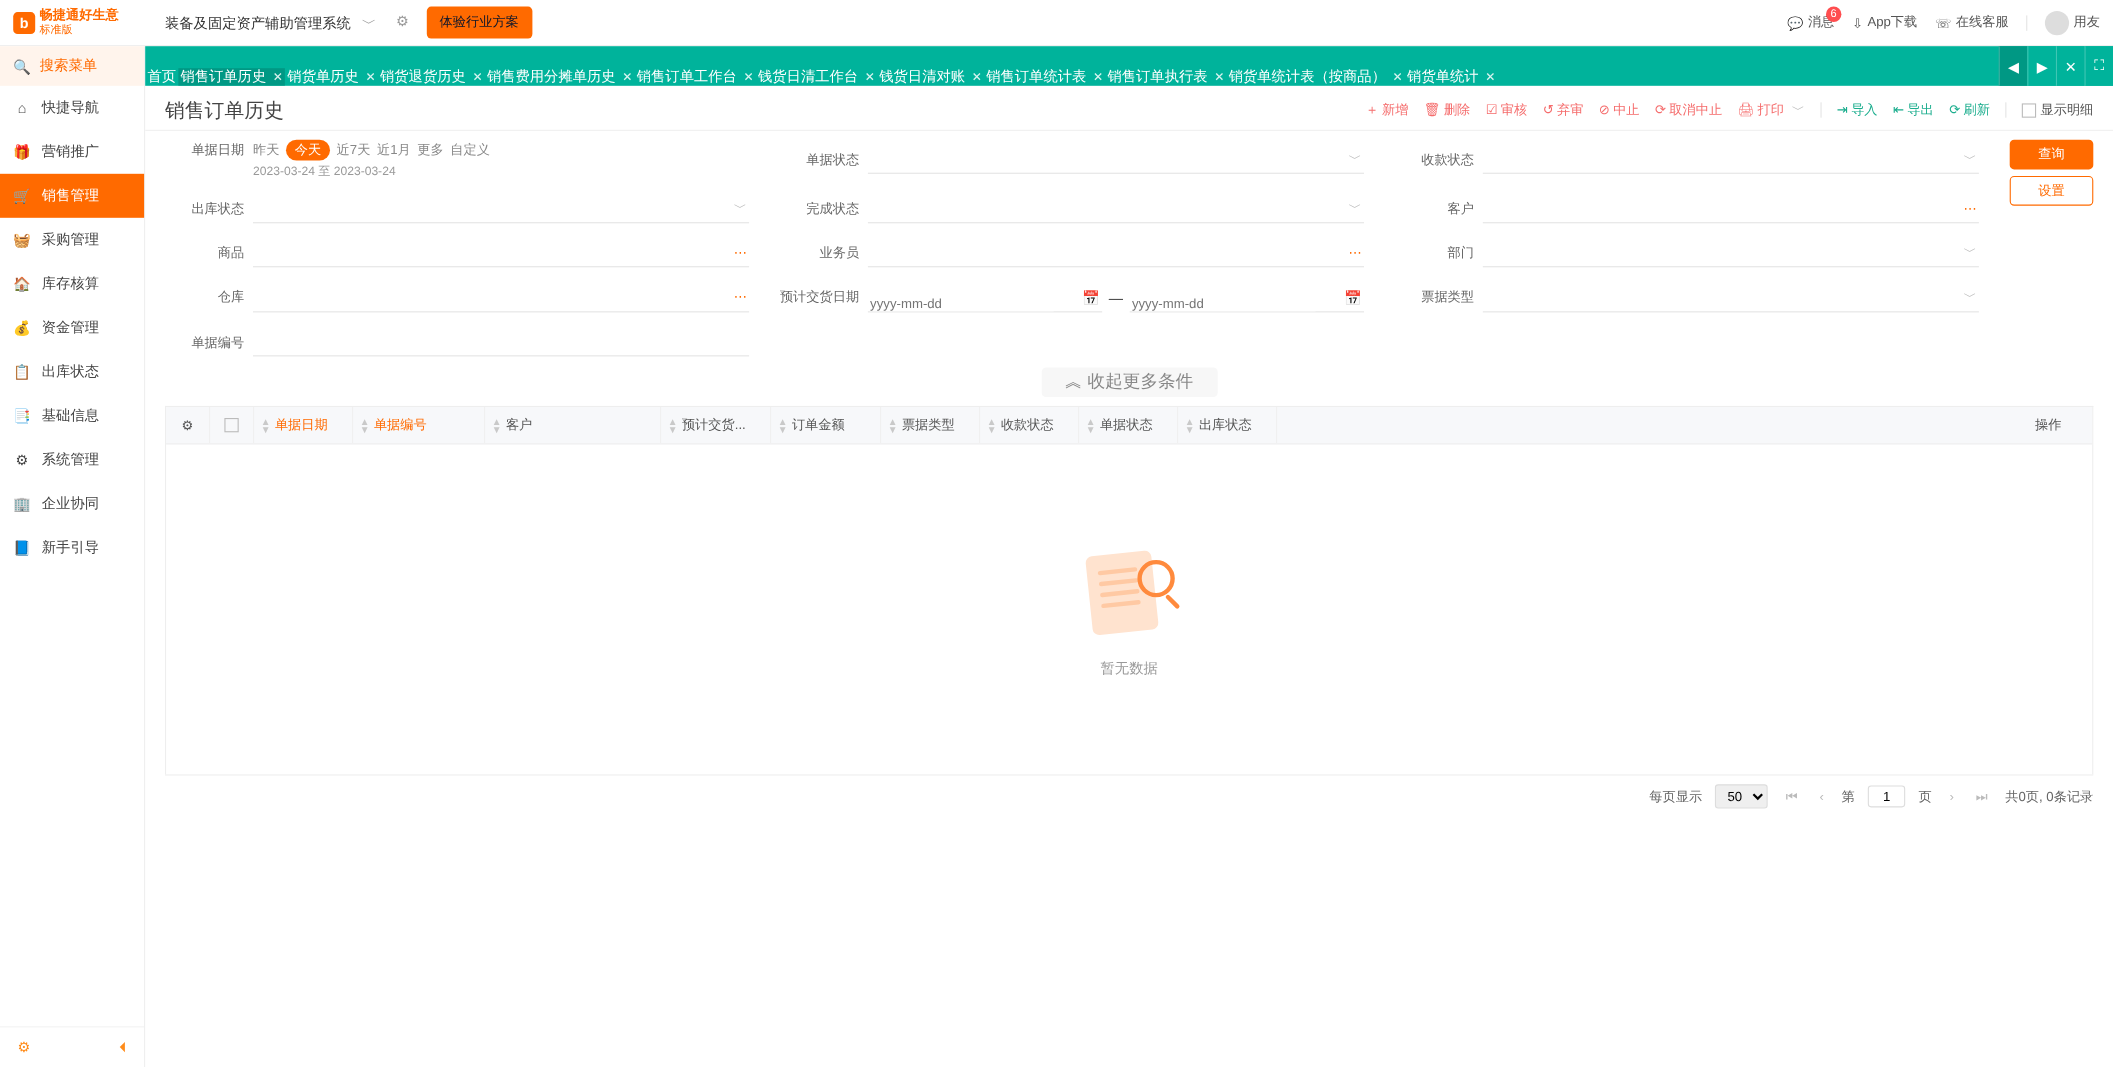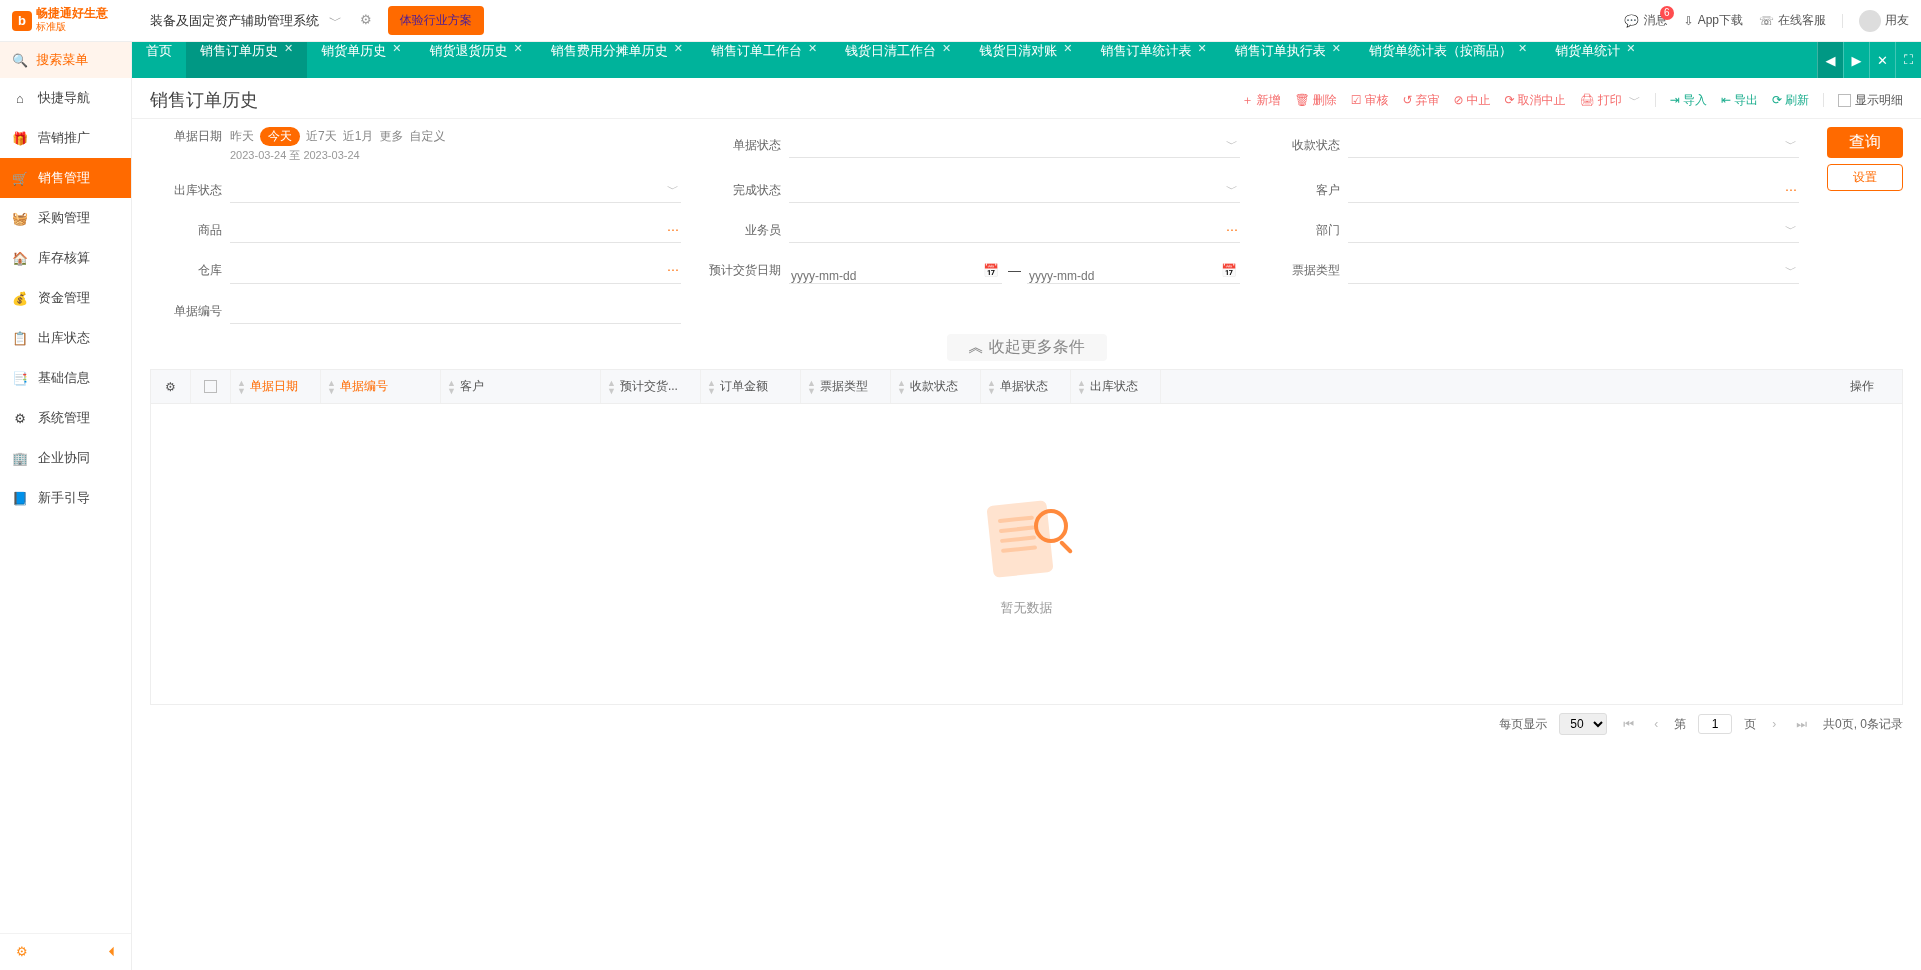--- a/index.html
+++ b/index.html
@@ -9,21 +9,21 @@
 
 
 .topbar { height:42px; background:#fff; display:flex; align-items:center; padding:0 12px; border-bottom:1px solid #eee; }
 .logo-area { display:flex; align-items:center; width:120px; }
 .logo-icon { width:20px; height:20px; background:#ff6a00; border-radius:4px; color:#fff; display:flex; align-items:center; justify-content:center; font-weight:bold; font-size:13px; margin-right:4px; }
 .logo-text { font-size:12px; color:#ff6a00; font-weight:600; line-height:1.1; }
 .logo-sub  { font-size:10px; color:#ff6a00; }
 .sys-select { margin-left:18px; display:flex; align-items:flex-start; color:#333; }
 .sys-select .chev { margin:0 10px; color:#999; }
 .gear { color:#999; margin:0 8px; }
-.exp-btn { background:#ff6a00; color:#4c1d95; border:none; padding:6px 12px; border-radius:4px; margin-left:8px; font-size:12px; }
+.exp-btn { background:#ff6a00; color:#0f172a; border:none; padding:6px 12px; border-radius:4px; margin-left:8px; font-size:12px; }
 .top-right { margin-left:auto; display:flex; align-items:center; gap:16px; color:#555; font-size:12px; }
 .top-right .itm { display:flex; align-items:center; gap:4px; position:relative; }
 .badge { position:absolute; top:-6px; right:-6px; background:#ff4d4f; color:#fff; border-radius:8px; font-size:10px; padding:0 4px; line-height:14px; }
 .avatar { width:22px; height:22px; background:#ddd; border-radius:50%; display:inline-block; }
 
 
 .body { flex:1; display:flex; min-height:0; }
 
 
 .sidebar { width:132px; background:#fff; display:flex; flex-direction:column; border-right:1px solid #eee; }
@@ -31,21 +31,21 @@
 .side-item { padding:11px 12px; display:flex; align-items:center; gap:10px; color:#444; font-size:13px; }
 .side-item.active { background:#ff6a00; color:#fff; }
 .side-ico { width:16px; display:inline-flex; justify-content:center; }
 .side-footer { margin-top:auto; display:flex; justify-content:space-between; padding:10px 16px; color:#ff8c1a; border-top:1px solid #f2f2f2; }
 
 
 .main { flex:1; display:flex; flex-direction:column; min-width:0; background:#fff; }
 
 
 .tabs { height:36px; background:#00b39b; display:flex; align-items:stretch; color:#fff; font-size:13px; }
-.tab { padding:0 14px; display:flex; align-items:flex-start; gap:6px; white-space:nowrap; }
+.tab { padding:0 2px; display:flex; align-items:center; gap:6px; white-space:nowrap;margin-top:20px; }
 .tab.active { background:#009884; }
 .tab .x { font-size:11px; opacity:.85; }
 .tab-ctrl { display:flex; }
 .tab-ctrl .btn { width:26px; display:flex; align-items:center; justify-content:center; background:#00b39b; border-left:1px solid rgba(255,255,255,.25); }
 .tab-ctrl .btn.dark { background:#009884; }
 
 
 .page-head { display:flex; align-items:center; padding:10px 18px 6px; border-bottom:1px solid #f0f0f0; }
 .page-title { font-size:18px; color:#444; }
 .toolbar { margin-left:auto; display:flex; align-items:center; gap:14px; font-size:12px; }
@@ -63,21 +63,21 @@
 .fld { display:flex; align-items:center; }
 .fld label { width:72px; text-align:right; margin-right:8px; color:#666; font-size:12px; }
 .fld .ctrl { flex:1; min-height:26px; border-bottom:1px solid #e4e4e4; display:flex; align-items:center; justify-content:space-between; color:#333; font-size:12px; padding:0 2px; }
 .ctrl .suffix { color:#bbb; font-size:12px; }
 .ctrl .suffix.orange { color:#ff6a00; }
 .date-pills { display:flex; align-items:center; gap:6px; font-size:12px; }
 .date-pills span { color:#888; }
 .date-pills span.on { background:#ff6a00; color:#fff; border-radius:10px; padding:1px 8px; }
 .date-range-text { font-size:11px; color:#999; margin-top:2px; margin-left:80px; }
 .side-actions { display:flex; flex-direction:column; gap:6px; }
-.btn-query  { background:#ff6a00; color:#fff; border:none; border-radius:4px; padding:5px 12px; font-size:16px; }
+.btn-query  { background:#ff6a00; color:#fff; border:none; border-radius:4px; padding:5px 12px; font-size:12px; }
 .btn-set    { background:#fff;    color:#ff6a00; border:1px solid #ff6a00; border-radius:4px; padding:4px 0; font-size:12px; }
 .date-pair { display:flex; align-items:center; gap:6px; flex:1; }
 .date-pair .dctrl { flex:1; border-bottom:1px solid #e4e4e4; display:flex; align-items:center; justify-content:space-between; padding:0 2px; min-height:26px; }
 .dctrl input { border:none; outline:none; width:80%; font-size:12px; color:#666;margin-top:12px; }
 .dctrl .cal { color:#ff9a4d; }
 
 .collapse-bar { text-align:center; margin:10px auto 4px; font-size:16px; color:#888; background:#f7f7f7; border-radius:4px; width:160px; padding:3px 0; }
 
 
 .table { border:1px solid #eee; margin:4px 18px 0; border-bottom:none; }

